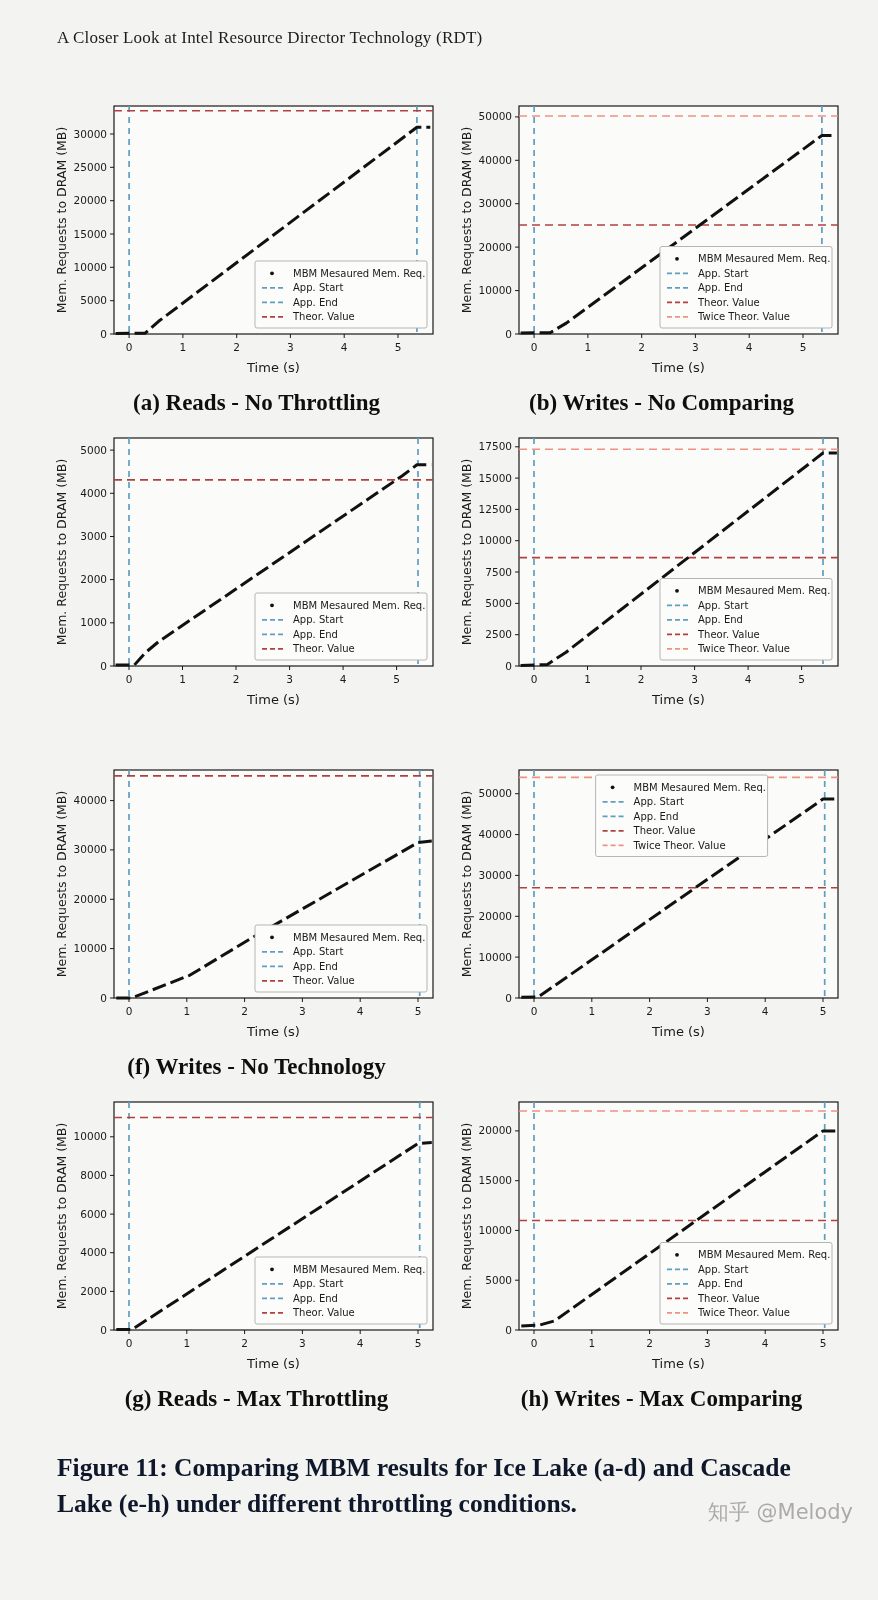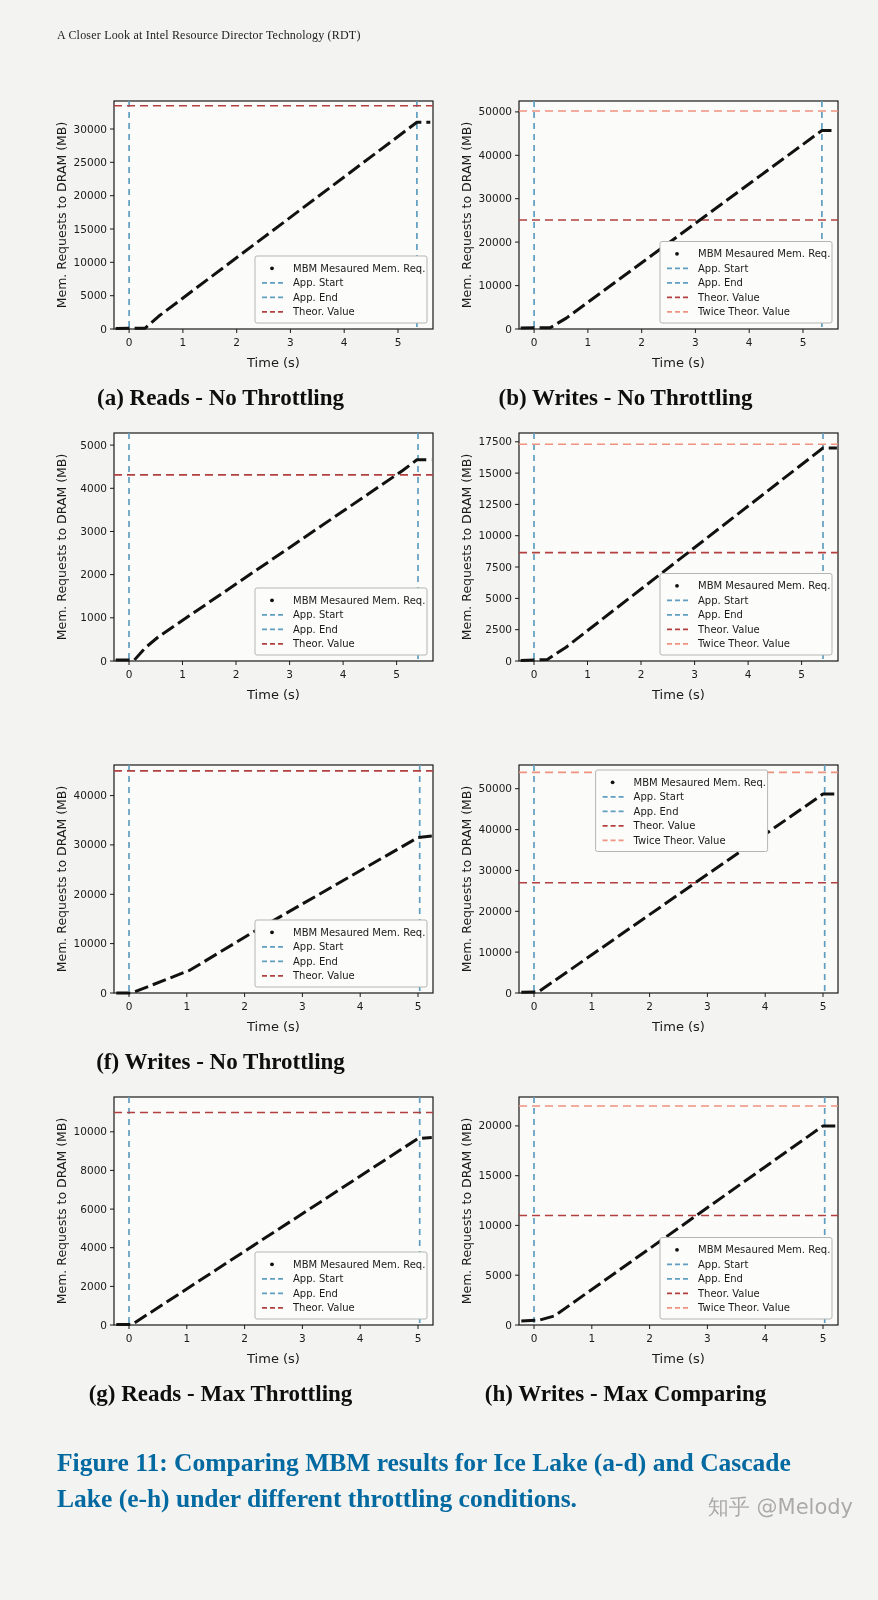--- a/index.html
+++ b/index.html
@@ -6,40 +6,40 @@
   body {
     width:878px; height:1600px; overflow:hidden;
     background:#f3f3f1;
     font-family:"DejaVu Sans", sans-serif;
     position:relative;
   }
   .page { padding-top:24px; }
   .paper-header {
     margin:4px 0 48px 57px;
     font-family:"Liberation Serif", serif;
-    font-size:12px; color:#1c1c1c; letter-spacing:0.2px;
+    font-size:17px; color:#1c1c1c; letter-spacing:0.2px;
   }
   .chart-row { display:flex; gap:12px; padding-left:52px; }
   .chart-cell { width:393px; height:282px; }
   .caption-row {
-    display:flex; gap:12px; padding-left:24px;
+    display:flex; gap:12px; padding-left:60px;
     height:50px; align-items:center;
   }
   .sub-caption {
     width:393px; text-align:center;
     font-family:"Liberation Serif", serif;
     font-weight:bold; font-size:23px; color:#0e0e0e;
   }
   svg text { font-family:"DejaVu Sans", sans-serif; }
   .figure-caption-wrap {
     position:relative; margin:26px 57px 0 57px; width:782px;
   }
   .figure-caption {
     font-family:"Liberation Serif", serif;
-    font-weight:bold; font-size:25.5px; line-height:1.42; color:#0369a1;
+    font-weight:bold; font-size:25.5px; line-height:1.42; color:#0f172a;
     text-align:left;
   }
   .watermark {
     position:absolute; right:-14px; bottom:-4px;
     font-size:21px; color:#999693; opacity:0.78;
     font-family:"DejaVu Sans", sans-serif;
     pointer-events:none; white-space:nowrap;text-align:center;
   }
 </style>
 </head>
@@ -135,21 +135,21 @@
           <line x1="210.0" y1="191.8" x2="234.0" y2="191.8" stroke="#5f9ec0" stroke-width="1.8" stroke-dasharray="5 3"></line>
           <text x="241.0" y="195.3" font-size="10" fill="#1a1a1a">App. End</text>
           <line x1="210.0" y1="206.3" x2="234.0" y2="206.3" stroke="#b24040" stroke-width="1.8" stroke-dasharray="5 3"></line>
           <text x="241.0" y="209.8" font-size="10" fill="#1a1a1a">Theor. Value</text>
           <line x1="210.0" y1="220.8" x2="234.0" y2="220.8" stroke="#ef9380" stroke-width="1.8" stroke-dasharray="5 3"></line>
           <text x="241.0" y="224.3" font-size="10" fill="#1a1a1a">Twice Theor. Value</text>
         </svg></div>
   </div>
   <div class="caption-row">
     <div class="sub-caption">(a) Reads - No Throttling</div>
-    <div class="sub-caption">(b) Writes - No Throttling</div>
+    <div class="sub-caption">(b) Writes - No Comparing</div>
   </div>
 
   <div class="chart-row">
     <div class="chart-cell"><svg width="393" height="282" viewBox="0 0 393 282">
           <rect x="62" y="10" width="319" height="228" fill="#fbfbf9" stroke="#1a1a1a" stroke-width="1.2"></rect>
           <line x1="58" y1="238.0" x2="62" y2="238.0" stroke="#1a1a1a" stroke-width="1"></line>
           <text x="55" y="241.5" text-anchor="end" font-size="10.5" fill="#1a1a1a">0</text>
           <line x1="58" y1="194.8" x2="62" y2="194.8" stroke="#1a1a1a" stroke-width="1"></line>
           <text x="55" y="198.3" text-anchor="end" font-size="10.5" fill="#1a1a1a">1000</text>
           <line x1="58" y1="151.6" x2="62" y2="151.6" stroke="#1a1a1a" stroke-width="1"></line>
@@ -322,21 +322,21 @@
           <text x="176.6" y="45.3" font-size="10" fill="#1a1a1a">App. Start</text>
           <line x1="145.6" y1="56.3" x2="169.6" y2="56.3" stroke="#5f9ec0" stroke-width="1.8" stroke-dasharray="5 3"></line>
           <text x="176.6" y="59.8" font-size="10" fill="#1a1a1a">App. End</text>
           <line x1="145.6" y1="70.8" x2="169.6" y2="70.8" stroke="#b24040" stroke-width="1.8" stroke-dasharray="5 3"></line>
           <text x="176.6" y="74.3" font-size="10" fill="#1a1a1a">Theor. Value</text>
           <line x1="145.6" y1="85.3" x2="169.6" y2="85.3" stroke="#ef9380" stroke-width="1.8" stroke-dasharray="5 3"></line>
           <text x="176.6" y="88.8" font-size="10" fill="#1a1a1a">Twice Theor. Value</text>
         </svg></div>
   </div>
   <div class="caption-row">
-    <div class="sub-caption">(f) Writes - No Throttling</div>
+    <div class="sub-caption">(f) Writes - No Technology</div>
   </div>
 
   <div class="chart-row">
     <div class="chart-cell"><svg width="393" height="282" viewBox="0 0 393 282">
           <rect x="62" y="10" width="319" height="228" fill="#fbfbf9" stroke="#1a1a1a" stroke-width="1.2"></rect>
           <line x1="58" y1="238.0" x2="62" y2="238.0" stroke="#1a1a1a" stroke-width="1"></line>
           <text x="55" y="241.5" text-anchor="end" font-size="10.5" fill="#1a1a1a">0</text>
           <line x1="58" y1="199.4" x2="62" y2="199.4" stroke="#1a1a1a" stroke-width="1"></line>
           <text x="55" y="202.9" text-anchor="end" font-size="10.5" fill="#1a1a1a">2000</text>
           <line x1="58" y1="160.7" x2="62" y2="160.7" stroke="#1a1a1a" stroke-width="1"></line>

